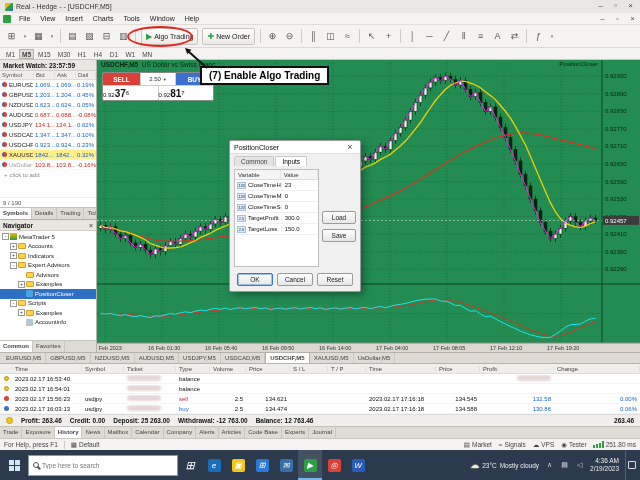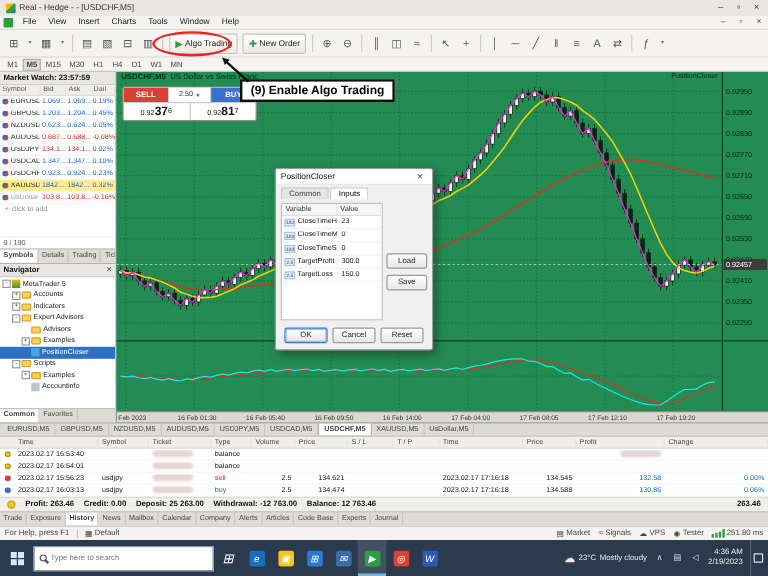--- a/index.html
+++ b/index.html
@@ -64,21 +64,21 @@
 .chartzone{position:relative;flex:1;min-width:0;background:#238c52;overflow:hidden}
 #chart-svg-holder{position:absolute;inset:0}
 .sym-label{position:absolute;left:4px;top:1px;z-index:5;color:#07290f;font-size:6.5px;white-space:nowrap}
 .expert-label{position:absolute;right:42px;top:1px;z-index:5;color:#07290f;font-size:6px}
 .oneclick{position:absolute;left:5px;top:12px;z-index:10;width:112px;border:1px solid #8a8a8a;background:#fff;border-radius:2px;overflow:hidden}
 .oc-top{display:flex;height:12px}
 .oc-sell{width:37px;background:#d84038;color:#fff;font-weight:bold;font-size:6.5px;display:flex;align-items:center;justify-content:center}
 .oc-spread{flex:1;background:#fff;font-size:6px;display:flex;align-items:center;justify-content:center;color:#333;border-left:1px solid #ccc;border-right:1px solid #ccc;gap:2px}
 .oc-buy{width:37px;background:#3c6fd0;color:#fff;font-weight:bold;font-size:6.5px;display:flex;align-items:center;justify-content:center}
 .oc-bottom{display:flex;height:15px;border-top:1px solid #ccc}
-.oc-price{flex:1;display:flex;align-items:flex-end;justify-content:center;padding-bottom:1px;color:#111}
+.oc-price{flex:1;display:flex;align-items:flex-end;padding-bottom:1px;color:#111}
 .oc-price+.oc-price{border-left:1px solid #ccc}
 .oc-base{font-size:6px;line-height:8px}
 .oc-big{font-size:10px;font-weight:bold;line-height:10px}
 .oc-sup{font-size:6px;line-height:12px;vertical-align:top}
 .callout{position:absolute;left:103px;top:6px;z-index:30;background:#fff;border:2px solid #101010;padding:2px 7px;font-weight:bold;font-size:10px;color:#000;white-space:nowrap}
 .algo-circle{position:absolute;left:127px;top:26px;width:66px;height:21px;border:2px solid #e8261f;border-radius:50%;z-index:45;pointer-events:none}
 #annot{position:absolute;inset:0;z-index:46;pointer-events:none}
 
 .dialog{position:absolute;left:132px;top:80px;width:132px;z-index:40;background:#f0f0f0;border:1px solid #9a9a9a;box-shadow:3px 3px 8px rgba(0,0,0,.35);border-radius:2px}
 .dlg-title{height:13px;background:#fff;display:flex;align-items:center;padding:0 4px;font-size:7px;border-bottom:1px solid #e0e0e0;border-radius:2px 2px 0 0}
@@ -681,21 +681,21 @@
               <span class="oc-sup">6</span>
             </span>
           <span class="oc-price" id="oc-buy-price">
               <span class="oc-base">0.92</span>
               <span class="oc-big">81</span>
               <span class="oc-sup">7</span>
             </span>
         </div>
       </div>
 
-      <div class="callout">(9) Enable Algo Trading</div>
+      <div class="callout">(7) Enable Algo Trading</div>
 
       <div class="dialog">
         <div class="dlg-title">
           <span>PositionCloser</span>
           <span class="dlg-x">×</span>
         </div>
         <div class="dlg-tabs" id="dlg-tabs">
             <span class="dlg-tab">Common</span>
             <span class="dlg-tab active">Inputs</span>
           </div>

